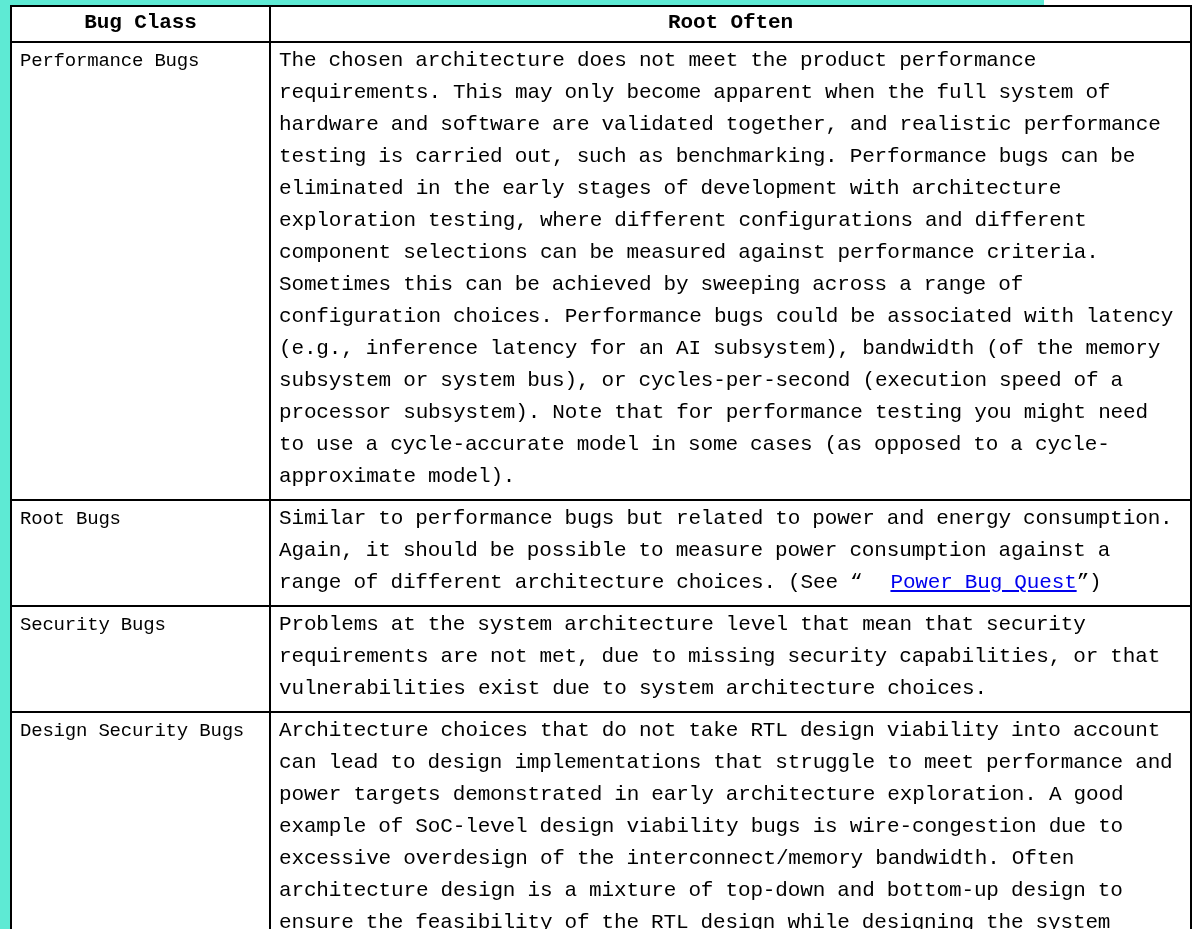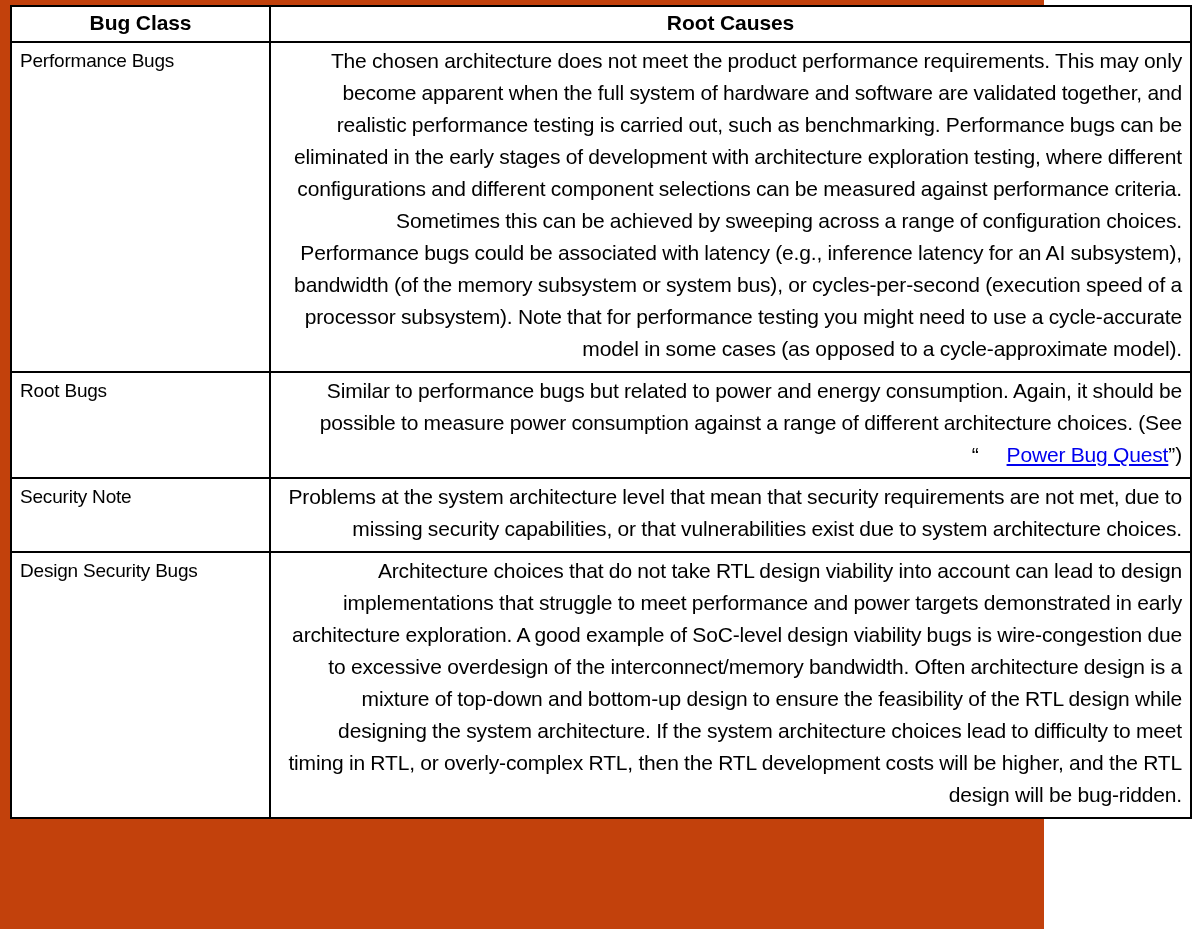--- a/index.html
+++ b/index.html
@@ -11,22 +11,23 @@
     width: 1200px;
     height: 929px;
     font-family: "Liberation Sans", sans-serif;
     color: #000000;
     overflow: hidden;
   }
   .page {
     position: relative;
     width: 1044px;
     height: 929px;
-    background: #c2410c;
+    background: #5eead4;
     box-sizing: border-box;
+    font-family: Liberation Mono, monospace;
   }
   .bug-table {
     position: absolute;
     left: 10px;
     top: 5px;
     width: 1180px;
     border-collapse: collapse;
     table-layout: fixed;
     background: #ffffff;
   }
@@ -59,21 +60,21 @@
     line-height: 32px;
     letter-spacing: -0.2px;
     white-space: nowrap;
   }
   .causes-cell .causes-text {
     display: block;
     font-size: 21px;
     font-weight: normal;
     line-height: 32px;
     letter-spacing: -0.15px;
-    text-align: right;
+    text-align: left;
     word-spacing: -0.3px;
   }
   .link {
     color: #0000ee;
     text-decoration: underline;
     margin-left: 28px;
   }
   
   .causes-cell { padding-right: 6px; }
 </style>
@@ -87,21 +88,21 @@
       <col class="col-class">
       <col class="col-causes">
     </colgroup>
 
     <thead>
       <tr>
         <th>
           <span class="header-text">Bug Class</span>
         </th>
         <th>
-          <span class="header-text">Root Causes</span>
+          <span class="header-text">Root Often</span>
         </th>
       </tr>
     </thead>
 
     <tbody>
 
       <tr>
         <td class="class-cell">
           <span class="class-text">Performance Bugs</span>
         </td>
@@ -114,21 +115,21 @@
         <td class="class-cell">
           <span class="class-text">Root Bugs</span>
         </td>
         <td class="causes-cell">
           <span class="causes-text"><span>Similar to performance bugs but related to power and energy consumption. Again, it should be possible to measure power consumption against a range of different architecture choices. (See “</span><a class="link" href="#">Power Bug Quest</a><span>”)</span></span>
         </td>
       </tr>
 
       <tr>
         <td class="class-cell">
-          <span class="class-text">Security Note</span>
+          <span class="class-text">Security Bugs</span>
         </td>
         <td class="causes-cell">
           <span class="causes-text">Problems at the system architecture level that mean that security requirements are not met, due to missing security capabilities, or that vulnerabilities exist due to system architecture choices.</span>
         </td>
       </tr>
 
       <tr>
         <td class="class-cell">
           <span class="class-text">Design Security Bugs</span>
         </td>

